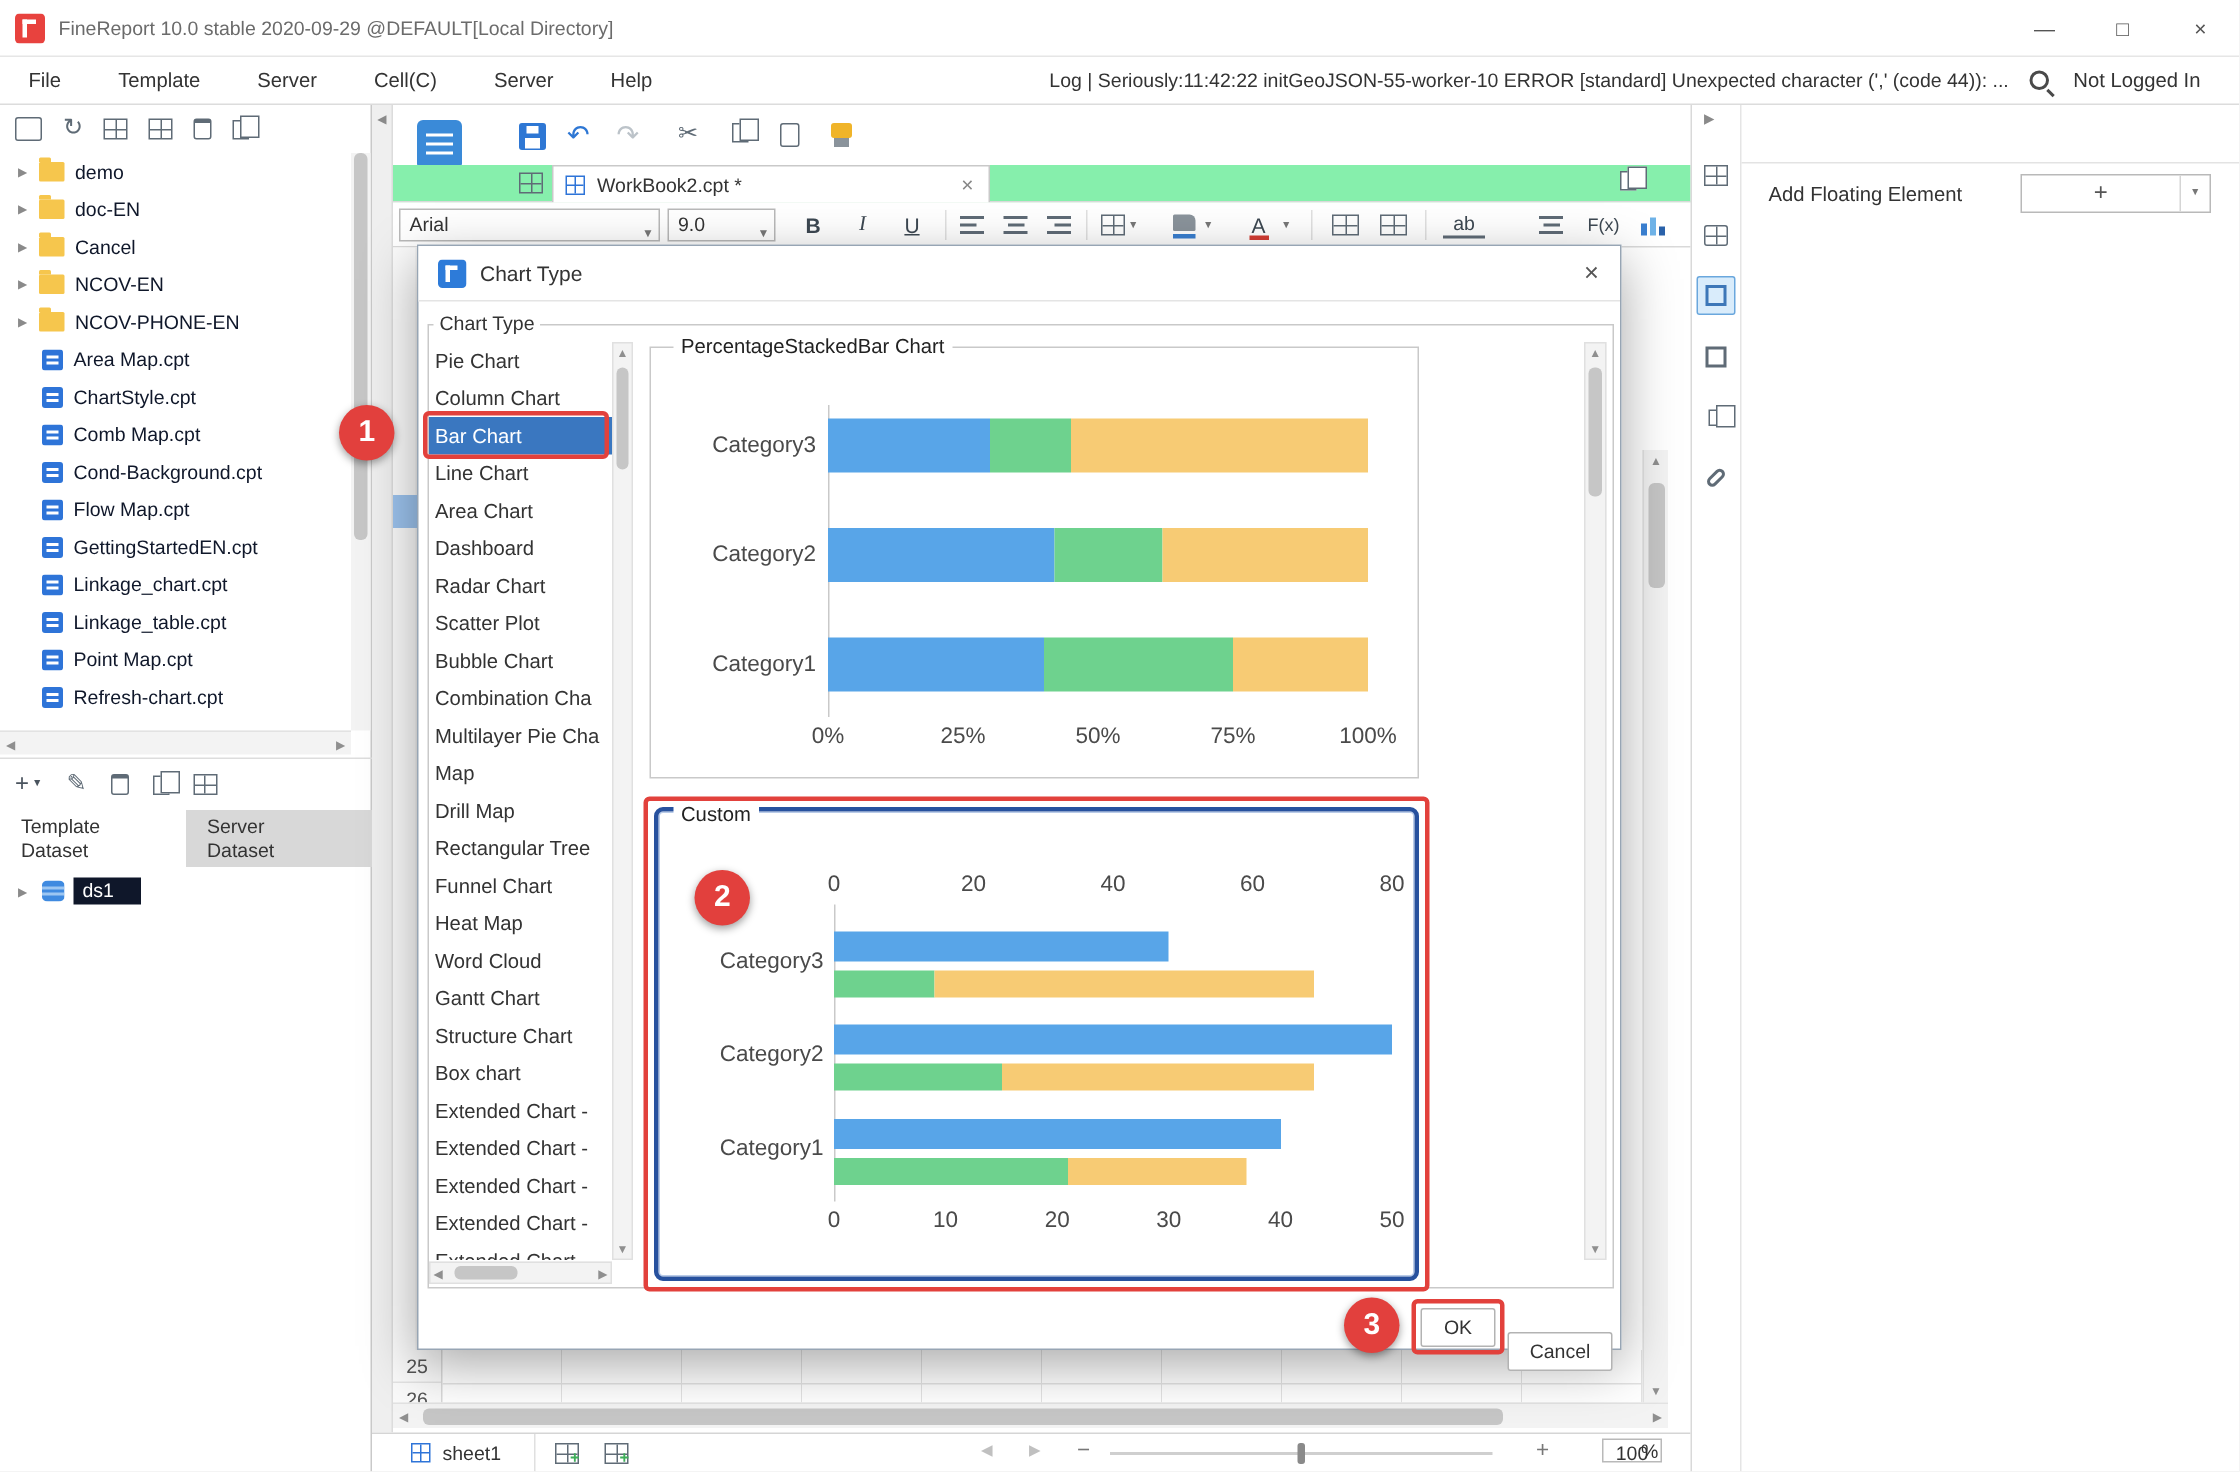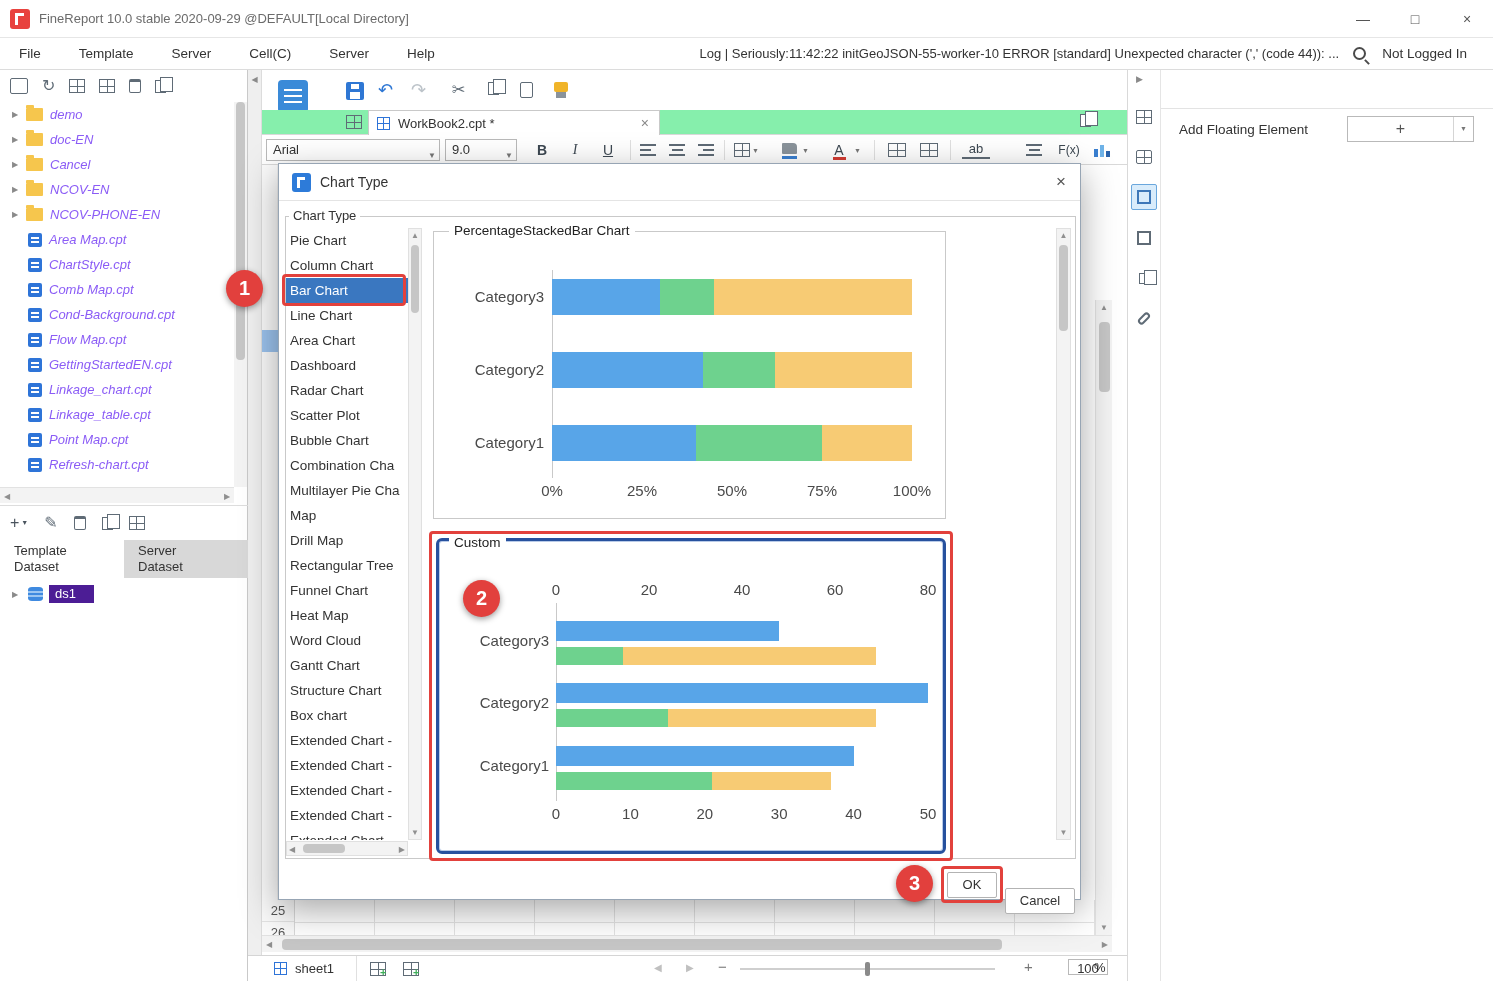--- a/index.html
+++ b/index.html
@@ -38,36 +38,36 @@
     background-size:100% 1px,1px 100%; background-position:center,center; background-repeat:no-repeat; }
 
   .file-tree { position:absolute; left:0; top:32px; width:234px; height:385px; overflow:hidden; }
   .tree-row { height:25px; display:flex; align-items:center; cursor:default; }
   .tree-arrow { width:14px; margin-left:8px; font-size:8px; color:#8a8a8a; text-align:center; }
   .folder-ic { width:17px; height:13px; background:#f6c64d; border-radius:1px; position:relative; margin-left:4px; }
   .folder-ic::before { content:""; position:absolute; left:0; top:-3px; width:8px; height:3px; background:#f6c64d; border-radius:1px 1px 0 0; }
   .file-ic { width:14px; height:14px; background:#2e74d8; border-radius:2px; margin-left:6px;
     background-image:linear-gradient(#fff,#fff),linear-gradient(#fff,#fff);
     background-size:8px 2px,8px 2px; background-position:3px 4px,3px 8px; background-repeat:no-repeat; }
-  .tree-label { margin-left:7px; white-space:nowrap; font-size:13px; color:#8b5cf6;font-style:italic; }
+  .tree-label { margin-left:7px; white-space:nowrap; font-size:13px; color:#0f172a; }
 
   .v-scroll { position:absolute; background:#f3f3f3; }
   .sb-thumb { position:absolute; background:#c6c6c6; border-radius:4px; }
   .sb-btn { position:absolute; color:#8f8f8f; font-size:8px; text-align:center; width:100%; }
 
   .lp-hscroll { position:absolute; left:0; top:417px; width:234px; height:16px; background:#f3f3f3; border-top:1px solid #e2e2e2; }
   .lp-dstools { position:absolute; left:0; top:435px; width:248px; height:35px; border-top:1px solid #ddd; display:flex; align-items:center; gap:16px; padding-left:10px; }
   .ds-tabs { position:absolute; left:0; top:470px; width:248px; height:38px; display:flex; }
   .ds-tab { width:124px; text-align:left; padding:3px 0 0 14px; background:#d8d8d8; font-size:13px; line-height:16px; color:#333; cursor:default; }
   .ds-tab.active { background:#fff; }
   .ds-row { position:absolute; left:0; top:512px; width:248px; height:24px; display:flex; align-items:center; }
   .db-ic { width:15px; height:14px; background:#3f8ae0; border-radius:4px/3px; margin-left:6px;
     background-image:linear-gradient(#9cc6f2,#9cc6f2),linear-gradient(#9cc6f2,#9cc6f2);
     background-size:100% 2px,100% 2px; background-position:0 4px,0 8px; background-repeat:no-repeat; }
-  .ds-sel { margin-left:6px; background:#4c1d95; color:#fff; padding:1px 18px 2px 6px; font-size:13px; }
+  .ds-sel { margin-left:6px; background:#0f172a; color:#fff; padding:1px 18px 2px 6px; font-size:13px; }
 
   
   .collapse-strip { position:absolute; left:248px; top:70px; width:14px; height:885px; background:#efefef; border-right:1px solid #dcdcdc; text-align:center; }
   .main-toolbar { position:absolute; left:262px; top:70px; width:865px; height:95px; background:#fff; }
   .big-ic { position:absolute; left:16px; top:10px; width:30px; height:33px; border-radius:4px;
     background-color:#3a8ad8; background-image:linear-gradient(#fff,#fff),linear-gradient(#fff,#fff),linear-gradient(#fff,#fff);
     background-size:18px 2px,18px 2px,18px 2px; background-position:6px 9px,6px 15px,6px 21px; background-repeat:no-repeat; }
   .save-ic { width:18px; height:18px; background-color:#2e77d4; border-radius:2px;
     background-image:linear-gradient(#fff,#fff),linear-gradient(#fff,#fff);
     background-size:8px 5px,10px 7px; background-position:5px 2px,4px 10px; background-repeat:no-repeat; }

